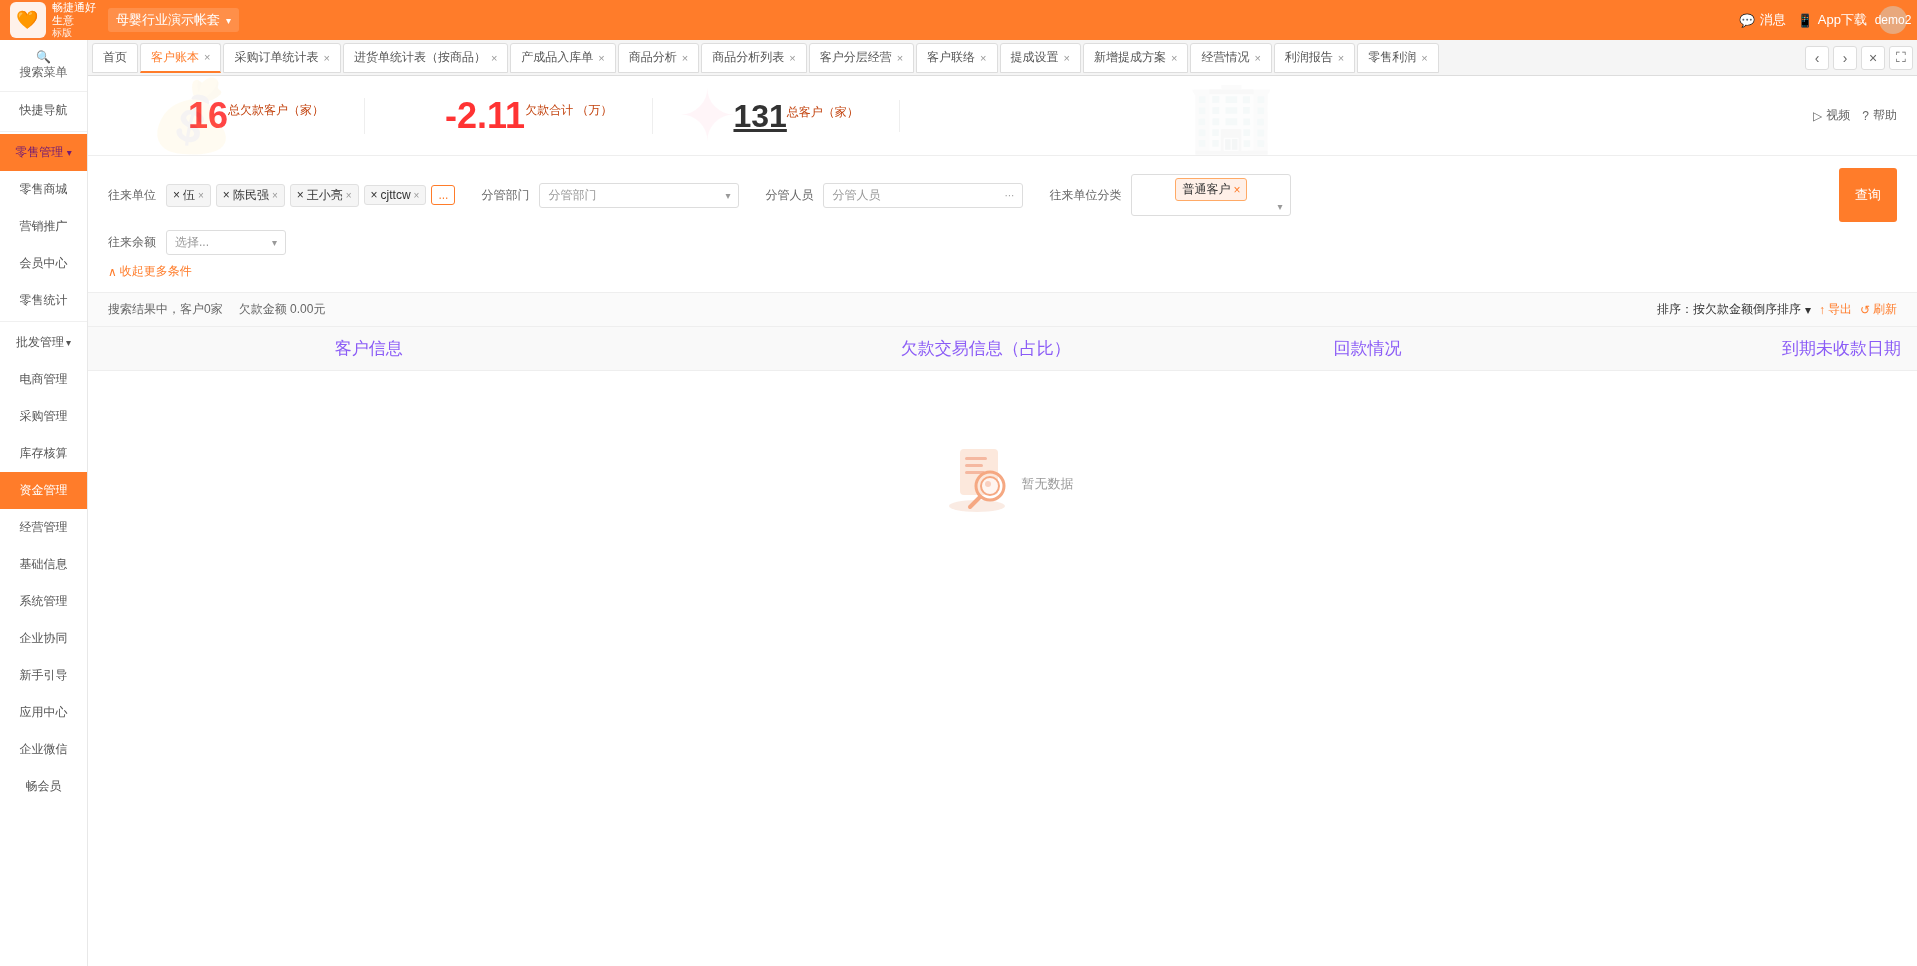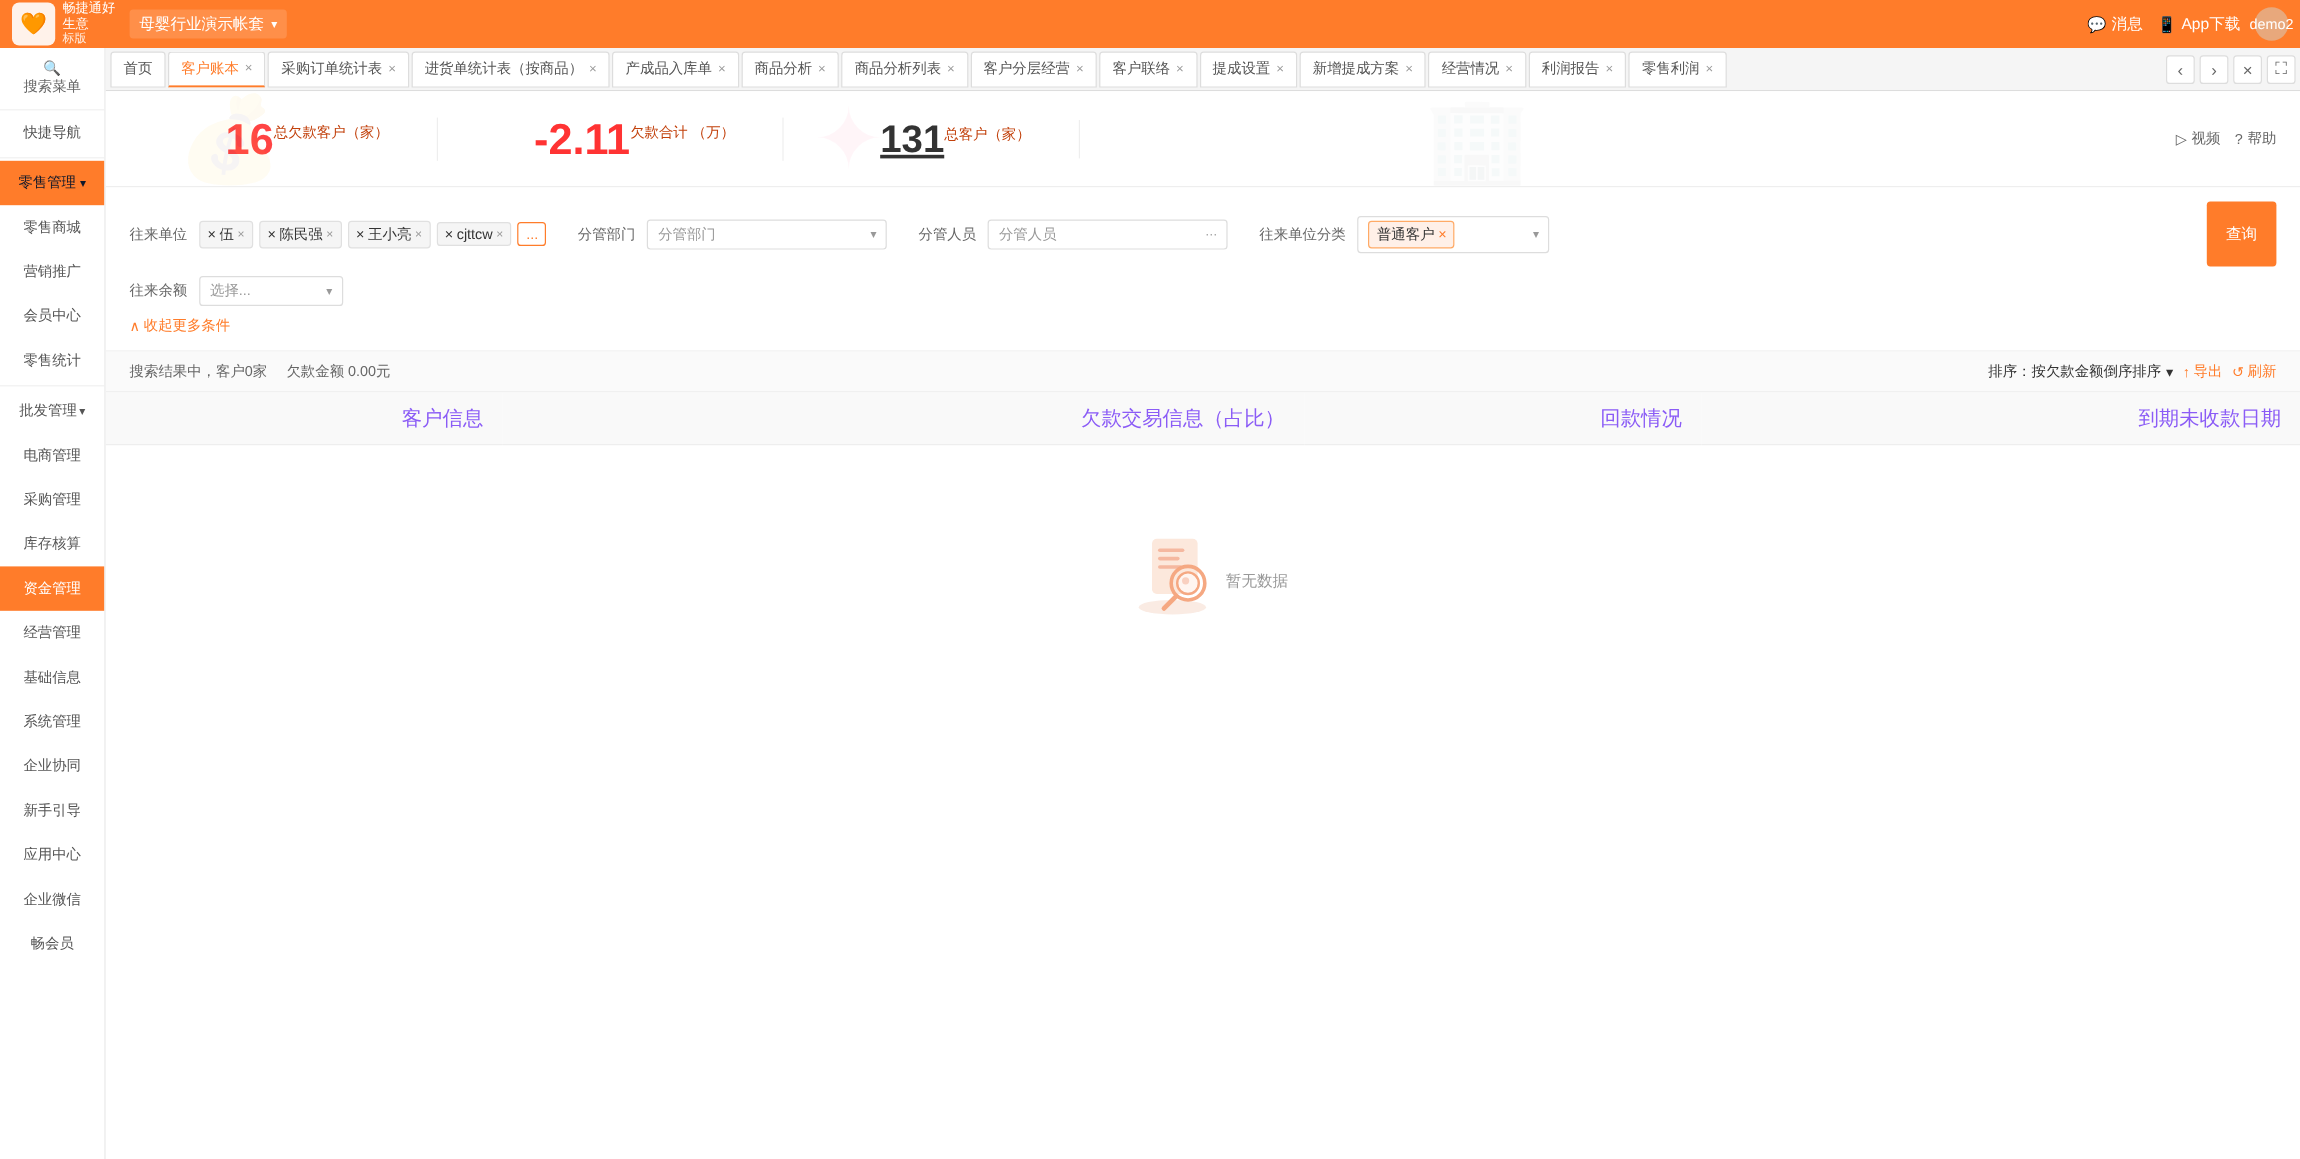--- a/index.html
+++ b/index.html
@@ -16,21 +16,21 @@
     .top-bar .top-actions { display: flex; align-items: center; gap: 12px; }
     .top-bar .top-actions .action-item { display: flex; align-items: center; gap: 4px; cursor: pointer; font-size: 13px; color: white; }
     .top-bar .avatar { width: 28px; height: 28px; border-radius: 50%; background: #e8a87c; display: flex; align-items: center; justify-content: center; font-size: 12px; color: white; }
 
     .main-layout { display: flex; flex: 1; overflow: hidden; }
 
     
     .sidebar { width: 88px; background: white; border-right: 1px solid #e8e8e8; display: flex; flex-direction: column; flex-shrink: 0; overflow-y: auto; }
     .sidebar-search { padding: 10px 8px; text-align: center; cursor: pointer; font-size: 12px; color: #666; border-bottom: 1px solid #f0f0f0; }
     .sidebar-nav-item { padding: 10px 8px; text-align: center; cursor: pointer; font-size: 12px; color: #555; position: relative; }
-    .sidebar-nav-item.active { background: #ff7c2a; color: #0f172a; }
+    .sidebar-nav-item.active { background: #ff7c2a; color: #701a75; }
     .sidebar-nav-item.has-sub { display: flex; align-items: center; justify-content: center; gap: 2px; }
     .sidebar-nav-item .sub-arrow { font-size: 10px; }
     .sidebar-divider { height: 1px; background: #f0f0f0; margin: 2px 0; }
 
     
     .content-area { flex: 1; display: flex; flex-direction: column; overflow: hidden; }
 
     
     .tab-bar { display: flex; align-items: center; background: #f5f5f5; border-bottom: 1px solid #ddd; height: 36px; padding: 0 4px; flex-shrink: 0; overflow: hidden; }
     .tab-item { display: flex; align-items: center; padding: 0 10px; height: 30px; background: white; border: 1px solid #ddd; border-radius: 3px 3px 0 0; margin-right: 2px; cursor: pointer; font-size: 12px; color: #555; white-space: nowrap; flex-shrink: 0; }
@@ -294,21 +294,21 @@
               <span class="sel-arrow">▾</span>
             </div>
 
             <span class="filter-label" style="margin-left:16px;">分管人员</span>
             <div class="filter-select" style="min-width:200px;">
               <span style="color:#999;font-size:12px;">分管人员</span>
               <span class="sel-arrow">···</span>
             </div>
 
             <span class="filter-label" style="margin-left:16px;">往来单位分类</span>
-            <div class="filter-select" style="min-width:160px;">
+            <div class="filter-select" style="min-width:160px;flex-direction:column;">
               <div class="selected-tag">
                 <span>普通客户</span>
                 <span style="cursor:pointer;color:#ff7c2a;">×</span>
               </div>
               <span class="sel-arrow">▾</span>
             </div>
 
             <button class="search-btn">查询</button>
           </div>
 

